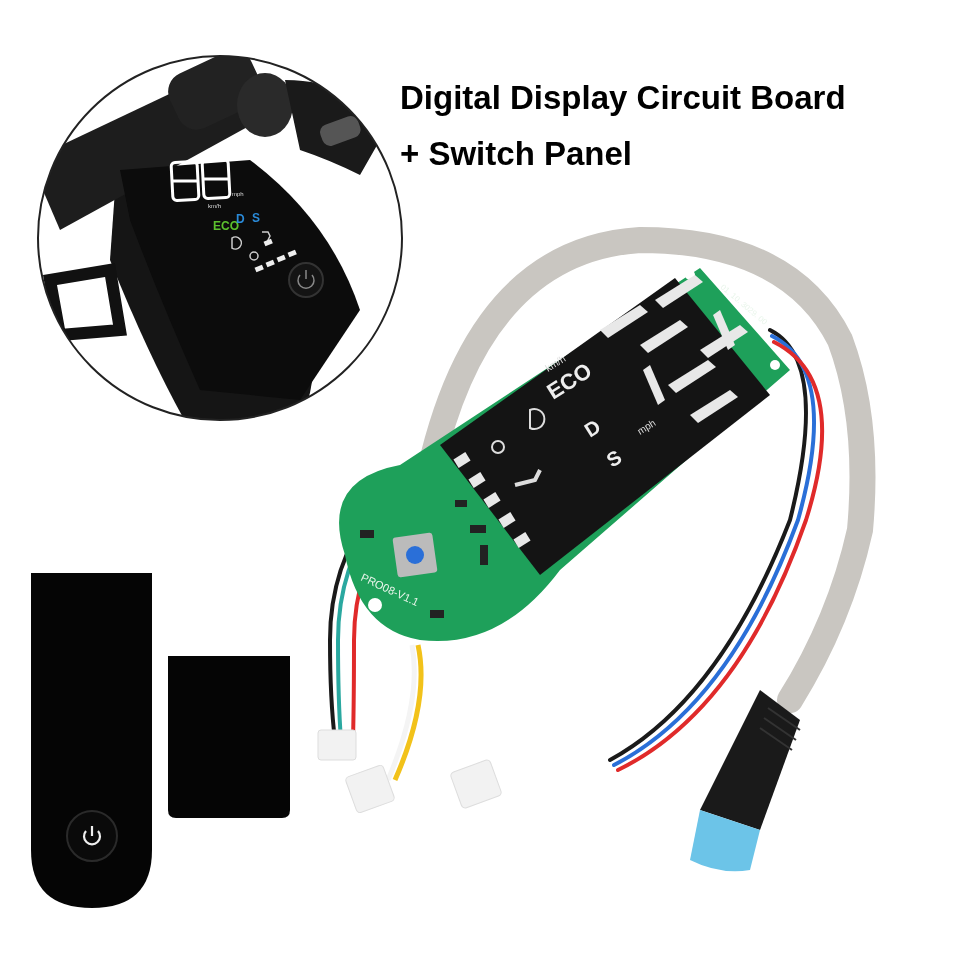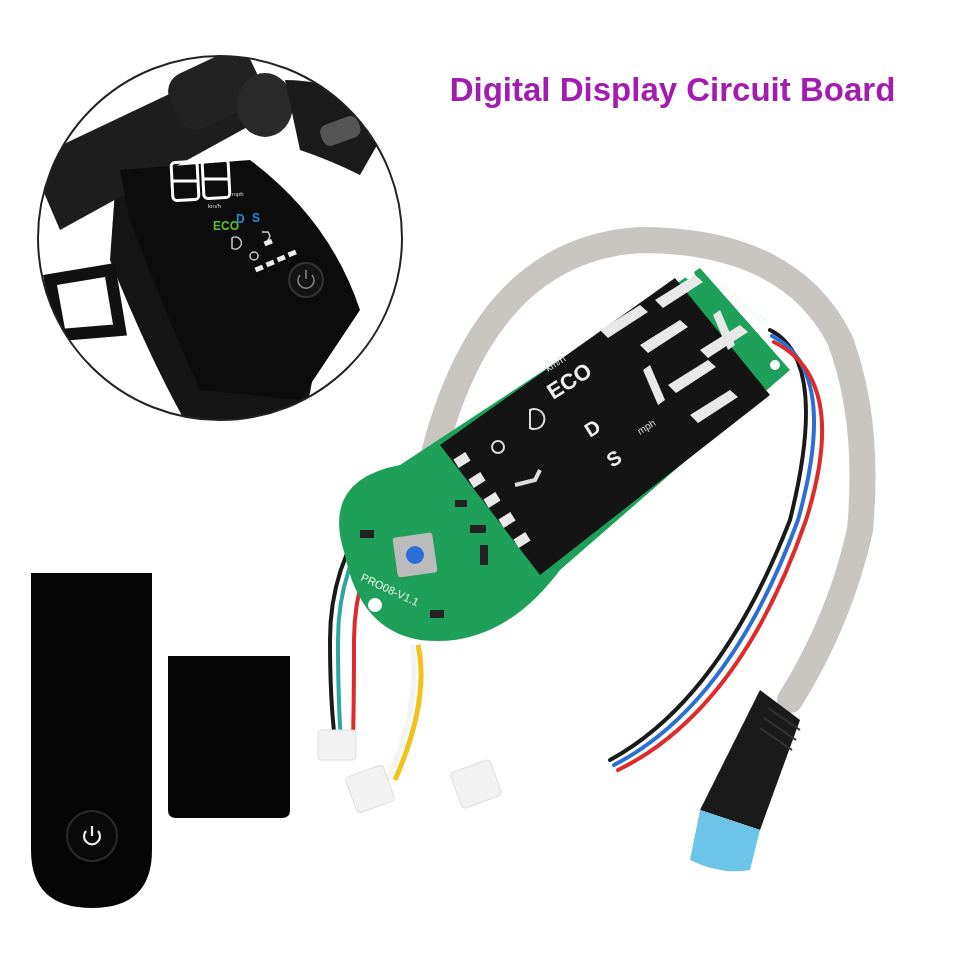--- a/index.html
+++ b/index.html
@@ -1,25 +1,26 @@
 <!DOCTYPE html>
 <html><head>
 <meta charset="utf-8">
 <style>
   html,body{margin:0;padding:0;background:#fff;}
   body{width:960px;height:960px;position:relative;overflow:hidden;font-family:"Liberation Sans",sans-serif;}
-  .title{position:absolute;left:400px;top:62px;width:545px;text-align:center;font-weight:bold;font-size:33px;line-height:56px;color:#a21caf;}
+  .title{position:absolute;left:400px;top:70px;width:545px;font-weight:bold;font-size:33px;line-height:56px;color:#000000;}
   svg{position:absolute;left:0;top:0;}
   .seg{font-family:"Liberation Sans",sans-serif;font-weight:bold;}
 </style>
 </head>
 <body>
 
 <div class="title">
   <div>Digital Display Circuit Board</div>
+  <div>+ Switch Panel</div>
 </div>
 
 <svg width="960" height="960" viewBox="0 0 960 960">
 
   <g>
     <defs>
       <clipPath id="circ">
           <circle cx="220" cy="238" r="182"></circle>
         </clipPath>
     </defs>

